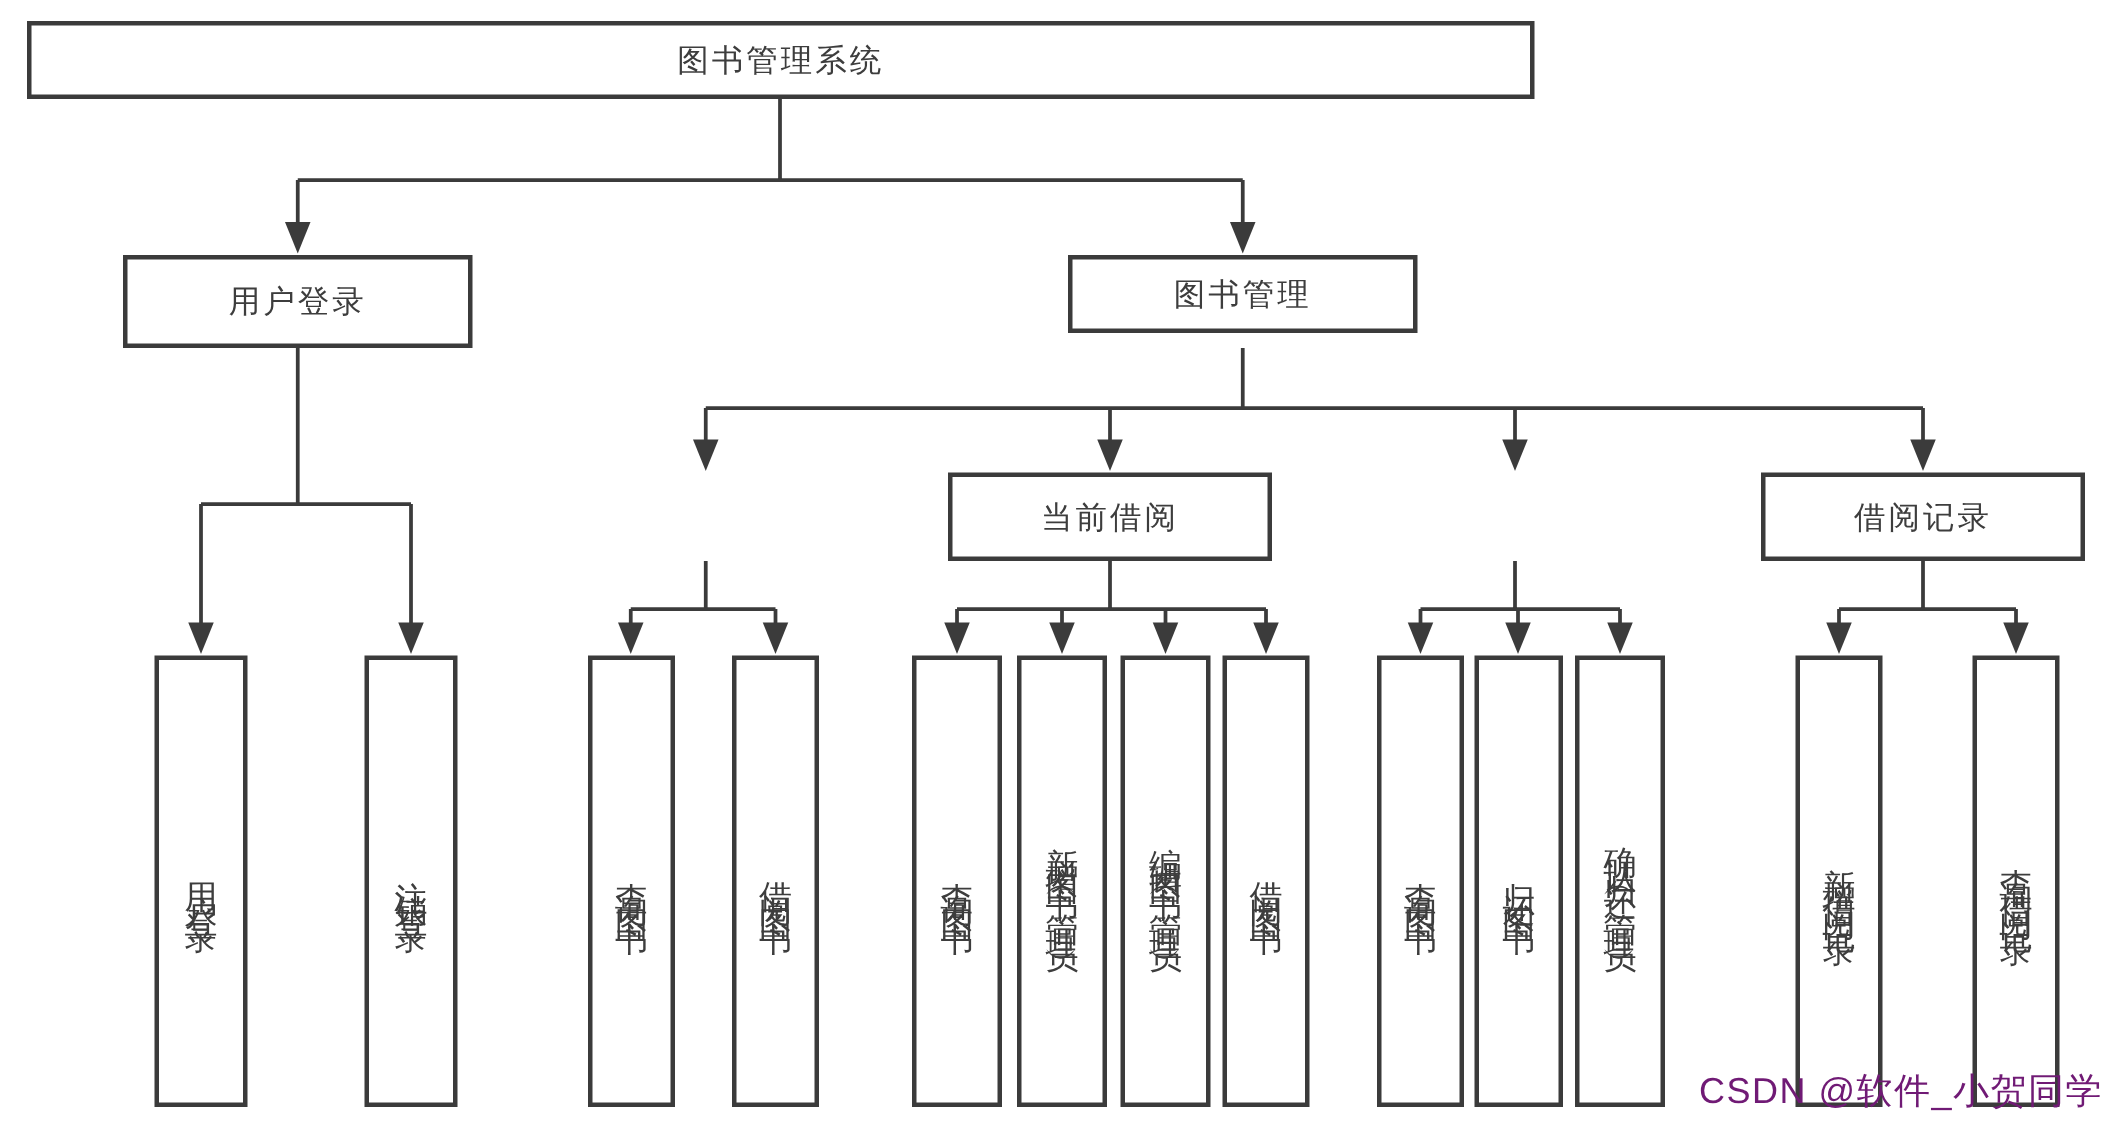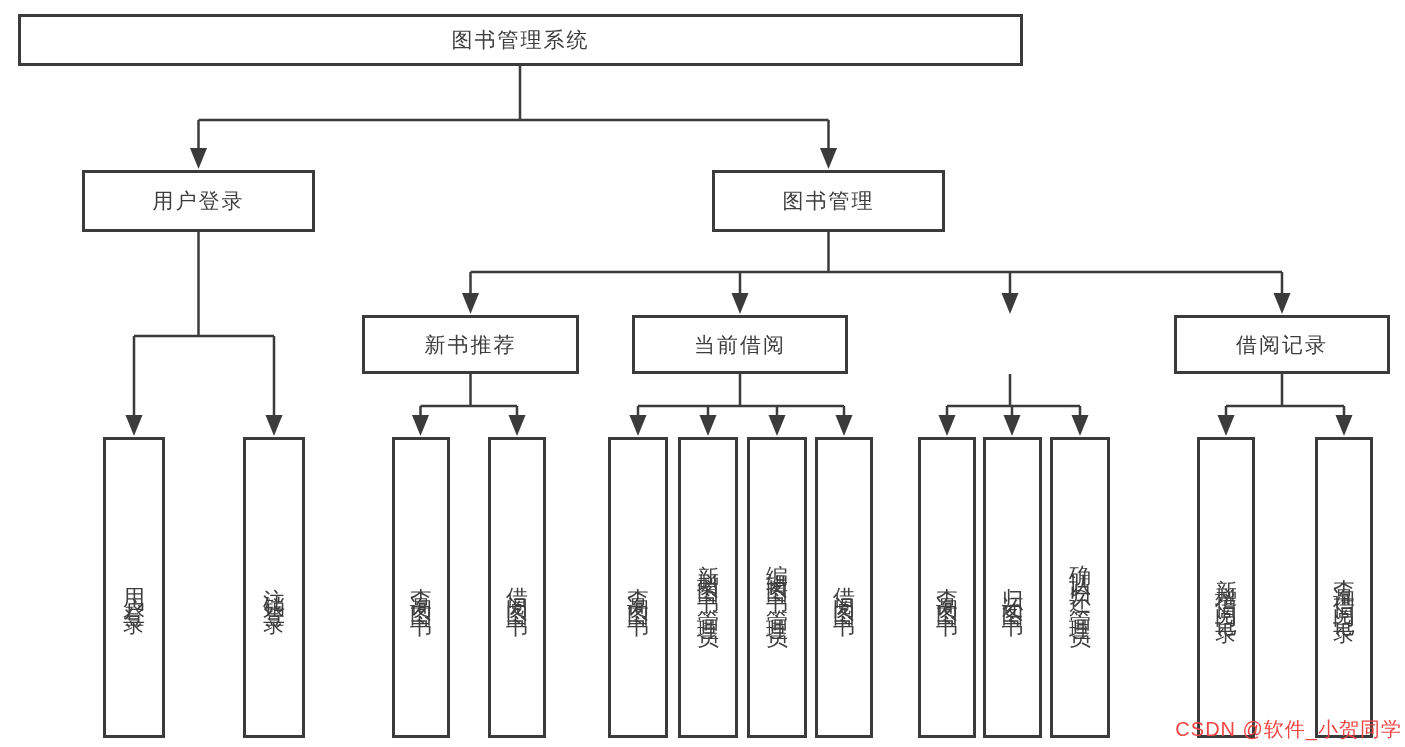--- a/index.html
+++ b/index.html
@@ -40,23 +40,23 @@
     font-size: 22px;
     line-height: 1;
     letter-spacing: 9px;
     white-space: nowrap;
   }
   .watermark {
     position: absolute;
     right: 3px;
     bottom: 4px;
     z-index: 2;
-    font-size: 20px;
+    font-size: 24px;
     letter-spacing: 1px;
-    color: #ef4444;
+    color: #701a75;
   }
 </style>
 </head>
 <body>
 
 <div class="stage">
 
   <svg class="connectors" viewBox="0 0 1405 747" xmlns="http://www.w3.org/2000/svg">
     <g stroke="#3b3b3b" stroke-width="2.5" fill="none">
       <path d="M520,65 V120 M198.5,120 H828.5 M198.5,120 V150 M828.5,120 V150"></path>
@@ -90,27 +90,24 @@
     </g>
   </svg>
 
   <div class="box hbox" style="left:18px; top:14px; width:1005px; height:52px">
     <span>图书管理系统</span>
   </div>
 
   <div class="box hbox" style="left:82px; top:170px; width:233px; height:62px">
     <span>用户登录</span>
   </div>
-  <div class="box hbox" style="left:712px; top:170px; width:233px; height:62px">
+  <div class="box hbox" style="left:712px; top:170px; width:233px; height:52px">
     <span>图书管理</span>
   </div>
 
-  <div class="box hbox" style="left:362px; top:315px; width:217px; height:59px">
-    <span>新书推荐</span>
-  </div>
   <div class="box hbox" style="left:632px; top:315px; width:216px; height:59px">
     <span>当前借阅</span>
   </div>
   <div class="box hbox" style="left:1174px; top:315px; width:216px; height:59px">
     <span>借阅记录</span>
   </div>
 
   <div class="box vbox" style="left:103px; top:437px; width:62px; height:301px">
     <span class="vtext">用户登录</span>
   </div>

